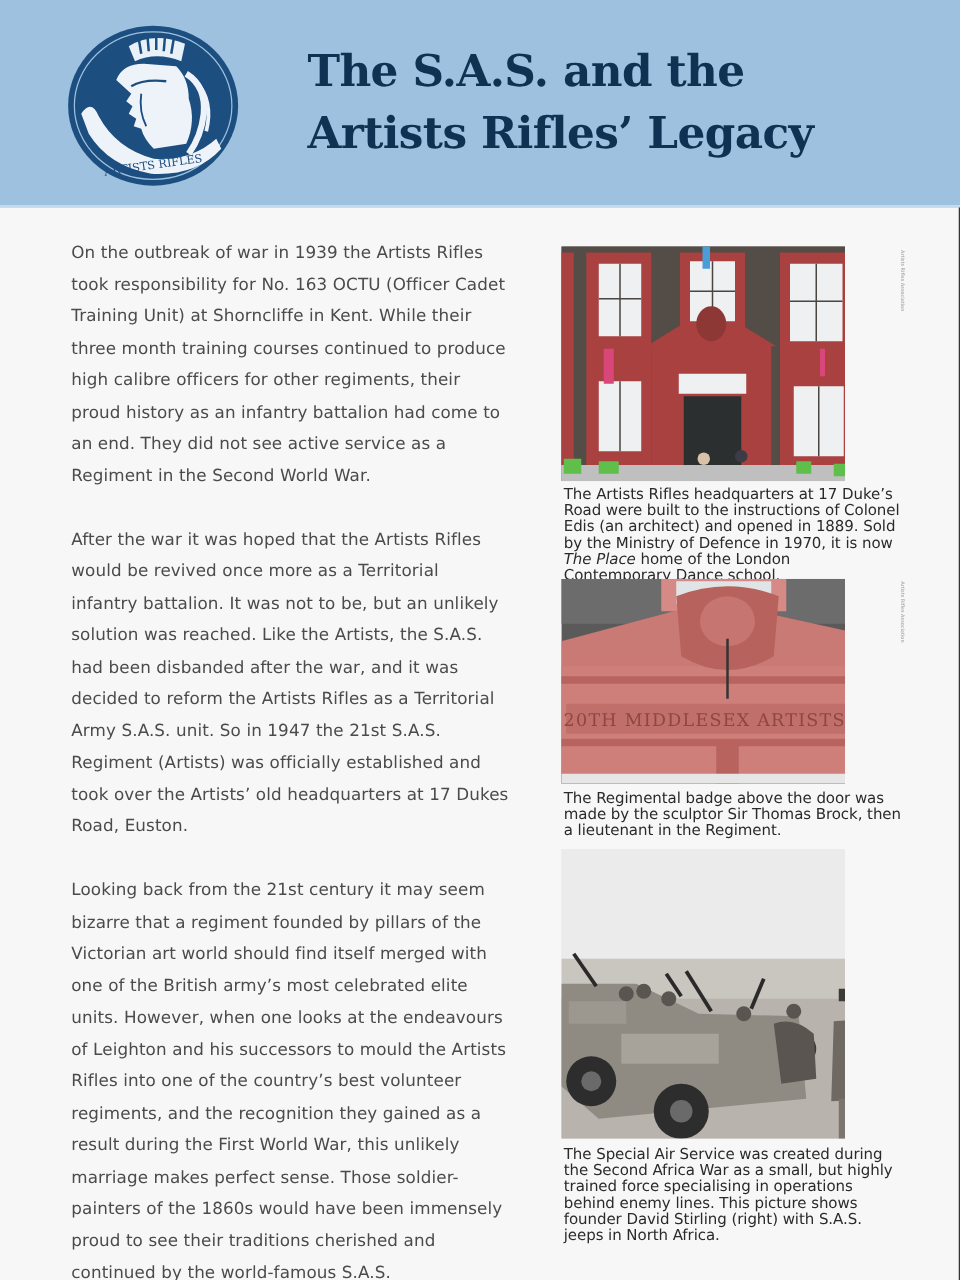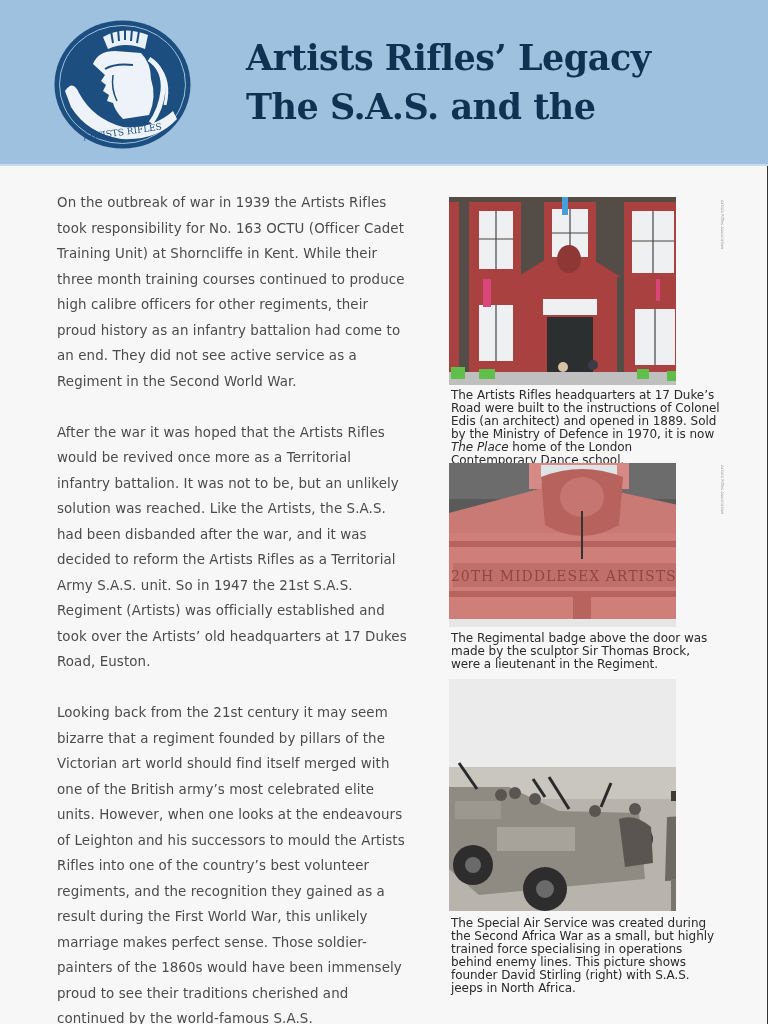--- a/index.html
+++ b/index.html
@@ -69,22 +69,22 @@
     <path d="M40 45 Q45 32 62 32 L88 34 Q98 44 98 60 Q104 78 96 96 L70 100 Q62 92 60 84 L54 82 L56 76 L50 72 L53 66 L48 62 L52 56 Z" fill="#eef3f9"></path>
     <path d="M52 50 Q62 44 80 46" stroke="#1d4e80" stroke-width="2" fill="none"></path>
     <path d="M60 56 Q58 70 64 82" stroke="#1d4e80" stroke-width="1.5" fill="none"></path>
     <path d="M96 40 Q112 50 110 72 Q108 90 98 104" stroke="#eef3f9" stroke-width="5" fill="none"></path>
     <path d="M104 46 Q118 62 112 86" stroke="#eef3f9" stroke-width="3" fill="none"></path>
 
     <path d="M12 72 Q20 60 26 74 Q40 100 70 108 Q100 110 120 92 L124 100 Q104 122 68 120 Q34 114 18 88 Z" fill="#eef3f9"></path>
     <text x="70" y="116" font-size="9" text-anchor="middle" fill="#1d4e80" font-family="DejaVu Serif, serif" transform="rotate(-8 70 116)">ARTISTS RIFLES</text>
   </svg>
   <h1 class="title">
+    <span>The S.A.S. and the</span>
     <span>Artists Rifles’ Legacy</span>
-    <span>The S.A.S. and the</span>
   </h1>
 </div>
 
 <div class="right-rule"></div>
 
 <div class="body-col">
   <p>On the outbreak of war in 1939 the Artists Rifles took responsibility for No. 163 OCTU (Officer Cadet Training Unit) at Shorncliffe in Kent.  While their three month training courses continued to produce high calibre officers for other regiments, their proud history as an infantry battalion had come to an end. They did not see active service as a Regiment in the Second World War.</p>
   <p>After the war it was hoped that the Artists Rifles would be revived once more as a Territorial infantry battalion.  It was not to be, but an unlikely solution was reached.  Like the Artists, the S.A.S. had been disbanded after the war, and it was decided to reform the Artists Rifles as a Territorial Army S.A.S. unit.  So in 1947 the 21st S.A.S. Regiment (Artists) was officially established and took over the Artists’ old headquarters at 17 Dukes Road, Euston.</p>
   <p>Looking back from the 21st century it may seem bizarre that a regiment founded by pillars of the Victorian art world should find itself merged with one of the British army’s most celebrated elite units. However, when one looks at the endeavours of Leighton and his successors to mould the Artists Rifles into one of the country’s best volunteer regiments, and the recognition they gained as a result during the First World War, this unlikely marriage makes perfect sense.  Those soldier-painters of the 1860s would have been immensely proud to see their traditions cherished and continued by the world-famous S.A.S.</p>
 </div>
@@ -153,21 +153,21 @@
     <text x="133" y="118" font-size="14" text-anchor="middle" fill="#8e4744" font-family="DejaVu Serif, serif" letter-spacing="1">20TH MIDDLESEX ARTISTS R.V.</text>
     <rect x="0" y="128" width="266" height="6" fill="#b9635f"></rect>
     <rect x="124" y="132" width="18" height="32" fill="#b9635f"></rect>
     <path d="M92 14 Q133 -2 174 14 L170 62 Q133 84 96 62 Z" fill="#b8625d"></path>
     <ellipse cx="133" cy="34" rx="22" ry="20" fill="#c67570"></ellipse>
     <line x1="133" y1="48" x2="133" y2="96" stroke="#333" stroke-width="2"></line>
     <rect x="0" y="156" width="266" height="8" fill="#e6e6e6"></rect>
   </svg>
 </div>
 <div class="credit" style="top:465px;height:70px;">Artists Rifles Association</div>
-<p class="caption" style="top:632px;">The Regimental badge above the door was made by the sculptor Sir Thomas Brock, were a lieutenant in the Regiment.</p>
+<p class="caption" style="top:632px;">The Regimental badge above the door was made by the sculptor Sir Thomas Brock, then a lieutenant in the Regiment.</p>
 
 <div class="photo" style="top:679px;height:232px;">
   <svg width="266" height="232" viewBox="0 0 266 232">
     <rect width="266" height="232" fill="#e2e2e2"></rect>
     <rect x="0" y="0" width="266" height="88" fill="#ebebeb"></rect>
     <rect x="0" y="88" width="266" height="144" fill="#c9c6c0"></rect>
     <rect x="0" y="120" width="266" height="112" fill="#b8b4ad"></rect>
 
     <path d="M0 108 L60 108 L110 132 L190 134 L196 200 L30 216 L0 190 Z" fill="#8f8a82"></path>
     <rect x="48" y="148" width="78" height="24" fill="#a7a29a"></rect>

